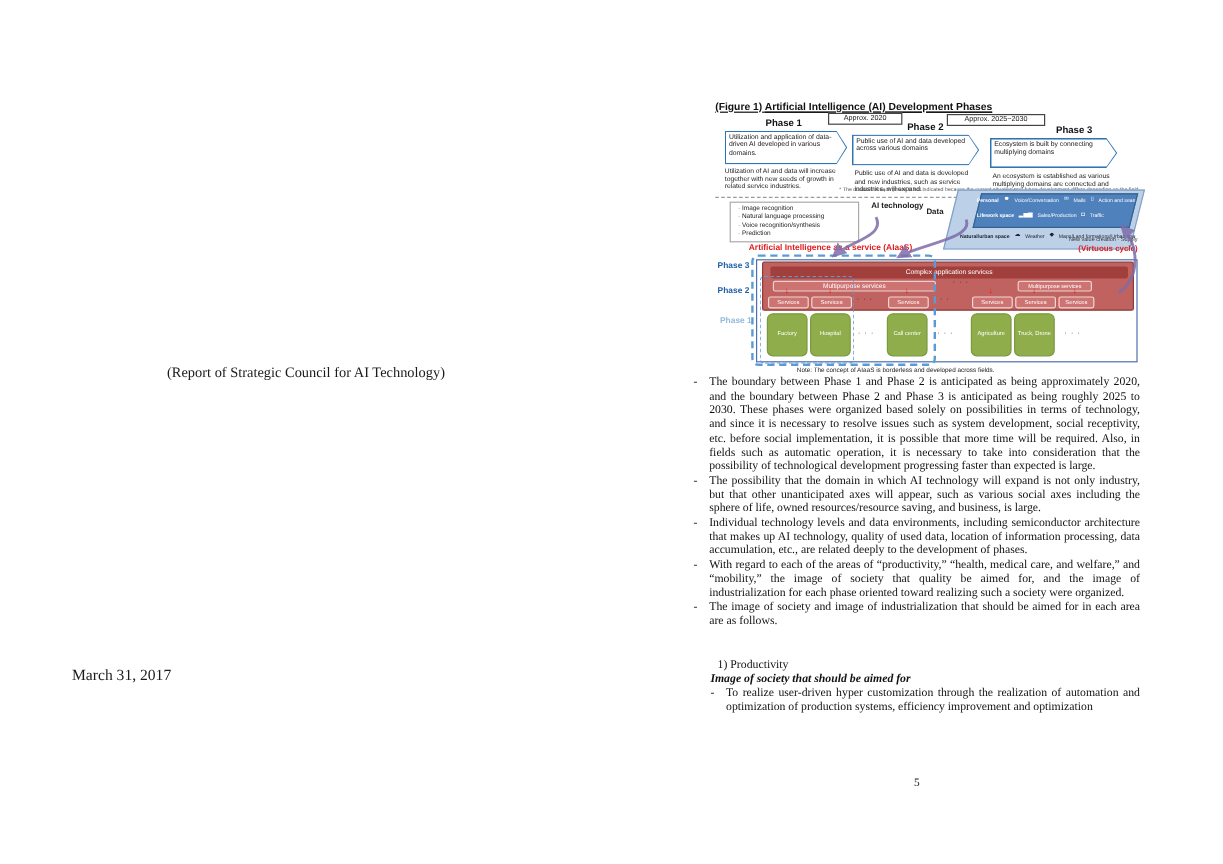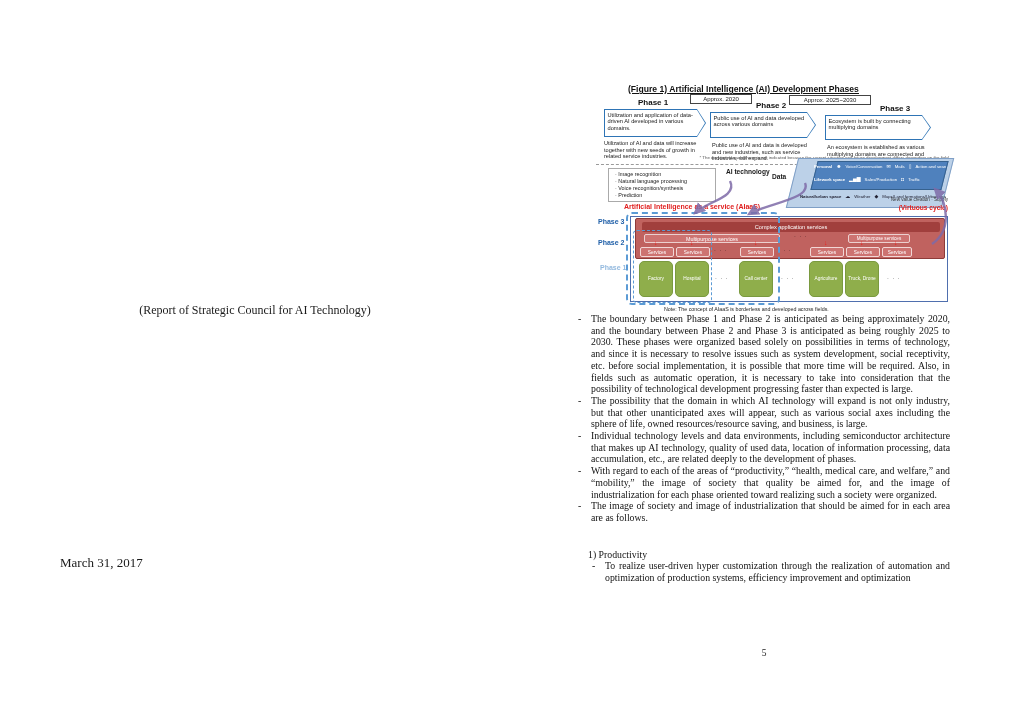--- a/index.html
+++ b/index.html
@@ -10,21 +10,21 @@
   
   .lp-title { position:absolute; left:60px; top:272px; width:390px; text-align:center;
               font-size:17.5px; letter-spacing:.2px; }
   .lp-sub   { position:absolute; left:60px; top:303px; width:390px; text-align:center; font-size:12px; }
   .lp-org   { position:absolute; left:60px; top:531px; width:390px; text-align:center; font-size:10.5px; }
   .lp-date  { position:absolute; left:60px; top:555px; width:390px; text-align:left; font-size:13px; }
 
   
   .fig { position:absolute; left:596px; top:84px; width:356px; height:232px;
          font-family:"Liberation Sans", sans-serif; }
-  .fig-title { position:absolute; left:32px; top:0; font-size:8.6px; font-weight:bold; white-space:nowrap; color:#111;text-decoration:underline; }
+  .fig-title { position:absolute; left:0; top:0; font-size:8.6px; font-weight:bold; white-space:nowrap; color:#111;text-decoration:underline; }
   .fig-title .und { text-decoration:underline; }
   .ph-head { position:absolute; font-size:8px; font-weight:bold; color:#111; }
   .milestone { position:absolute; background:#fff; border:1px solid #444; font-size:6px; text-align:center;
                padding:1px 2px; z-index:4; white-space:nowrap; }
   .chev { position:absolute; }
   .chev .bg { position:absolute; inset:0; background:#2e74b5;
               clip-path:polygon(0 0, calc(100% - 9px) 0, 100% 50%, calc(100% - 9px) 100%, 0 100%); }
   .chev .fg { position:absolute; inset:1px; background:#fff;
               clip-path:polygon(0 0, calc(100% - 8px) 0, 100% 50%, calc(100% - 8px) 100%, 0 100%); }
   .chev .txt { position:relative; font-size:5.7px; line-height:1.18; padding:2.5px 11px 2px 3.5px; color:#222; }
@@ -82,21 +82,21 @@
   .arrows { position:absolute; inset:0; z-index:5; pointer-events:none; }
 
   
   .body-text { position:absolute; left:578px; top:313px; width:372px; font-size:9.8px; line-height:11.7px;
                text-align:justify; color:#111; }
   .bullet { display:flex; }
   .bullet .dash { width:13px; flex:0 0 13px; }
   .bullet .btxt { flex:1; text-align:justify; }
   .bullet.ind { margin-left:14px; }
   .sec { margin-top:18px; }
-  .sub { margin-top:25px; margin-left:10px; }
+  .sub { margin-top:25px; margin-left:20px; }
   .ital { margin-left:14px; font-style:italic; font-weight:bold; }
   .pgnum { position:absolute; left:578px; top:648px; width:372px; text-align:center; font-size:9.5px; }
 </style>
 </head>
 <body>
 
 <div class="canvas">
 
   <div class="lp-sub">(Report of Strategic Council for AI Technology)</div>
   <div class="lp-date">March 31, 2017</div>
@@ -244,20 +244,21 @@
     <div class="bullet">
       <span class="dash">-</span>
       <div class="btxt">With regard to each of the areas of “productivity,” “health, medical care, and welfare,” and “mobility,” the image of society that quality be aimed for, and the image of industrialization for each phase oriented toward realizing such a society were organized.</div>
     </div>
     <div class="bullet">
       <span class="dash">-</span>
       <div class="btxt">The image of society and image of industrialization that should be aimed for in each area are as follows.</div>
     </div>
 
     <div class="sub">1) Productivity</div>
+    <div class="ital">Image of society that should be aimed for</div>
     <div class="bullet ind">
       <span class="dash">-</span>
       <div class="btxt">To realize user-driven hyper customization through the realization of automation and optimization of production systems, efficiency improvement and optimization</div>
     </div>
   </div>
 
   <div class="pgnum">5</div>
 </div>
 
 </body></html>

